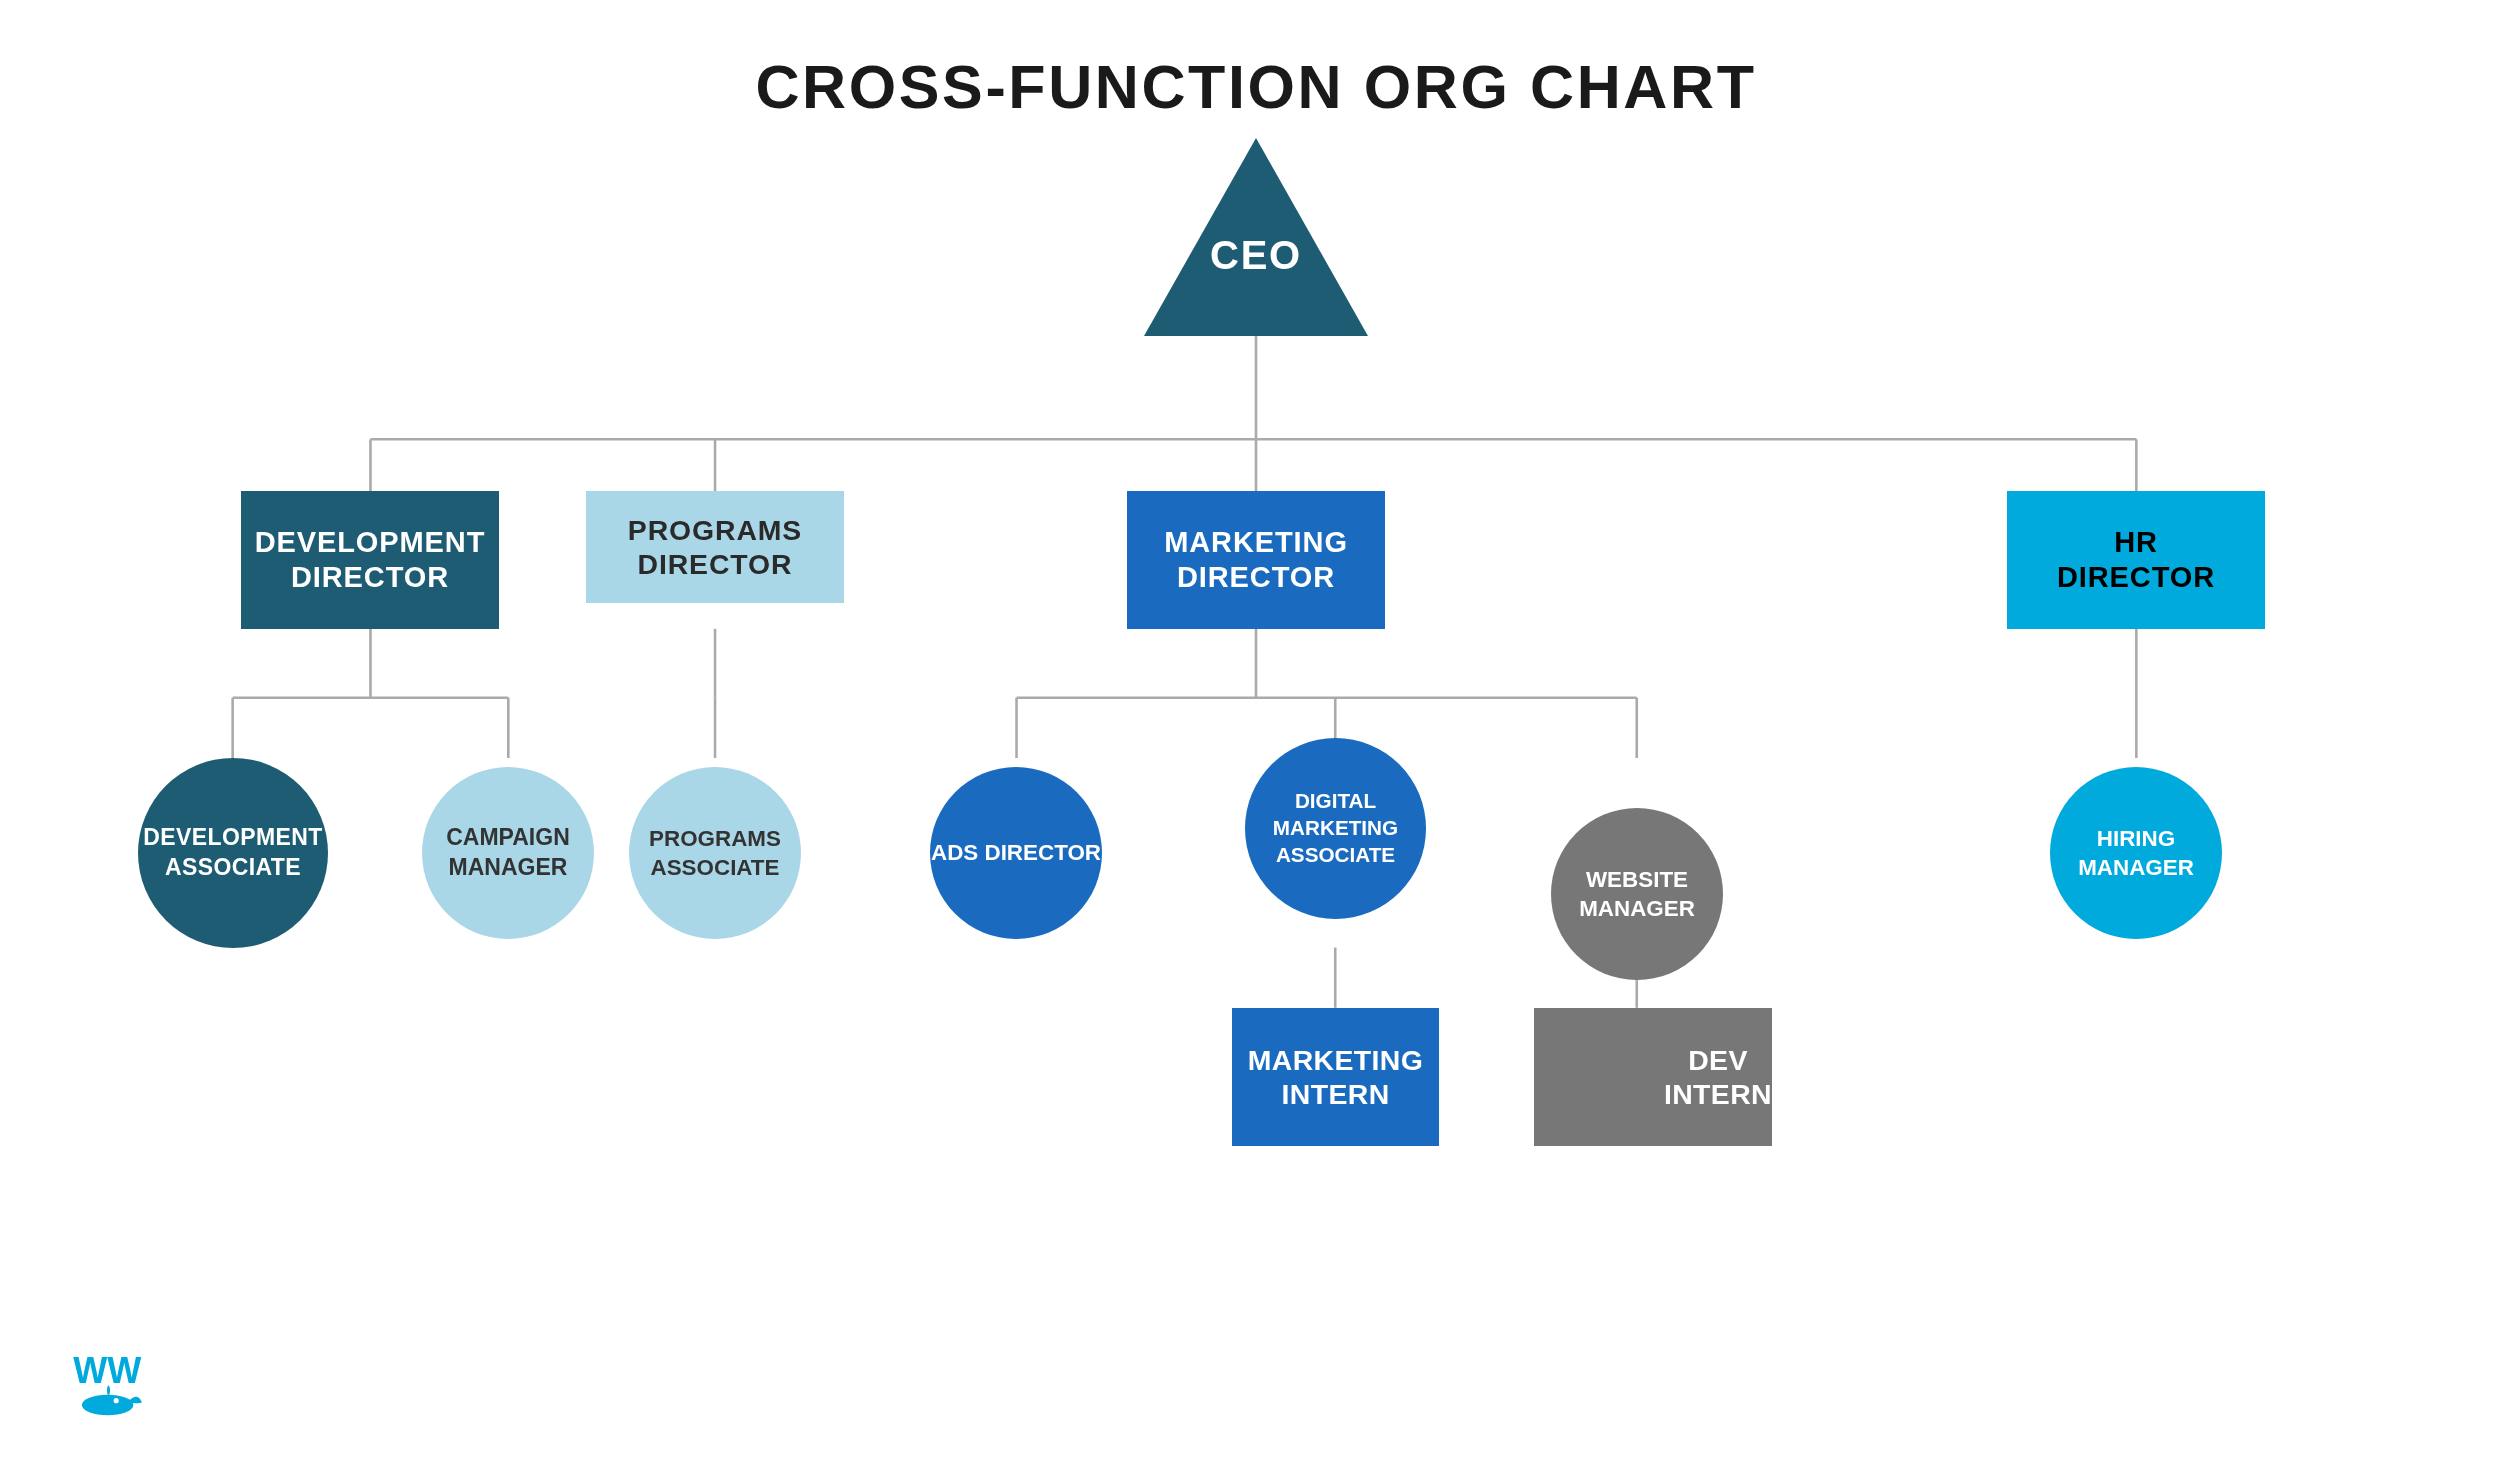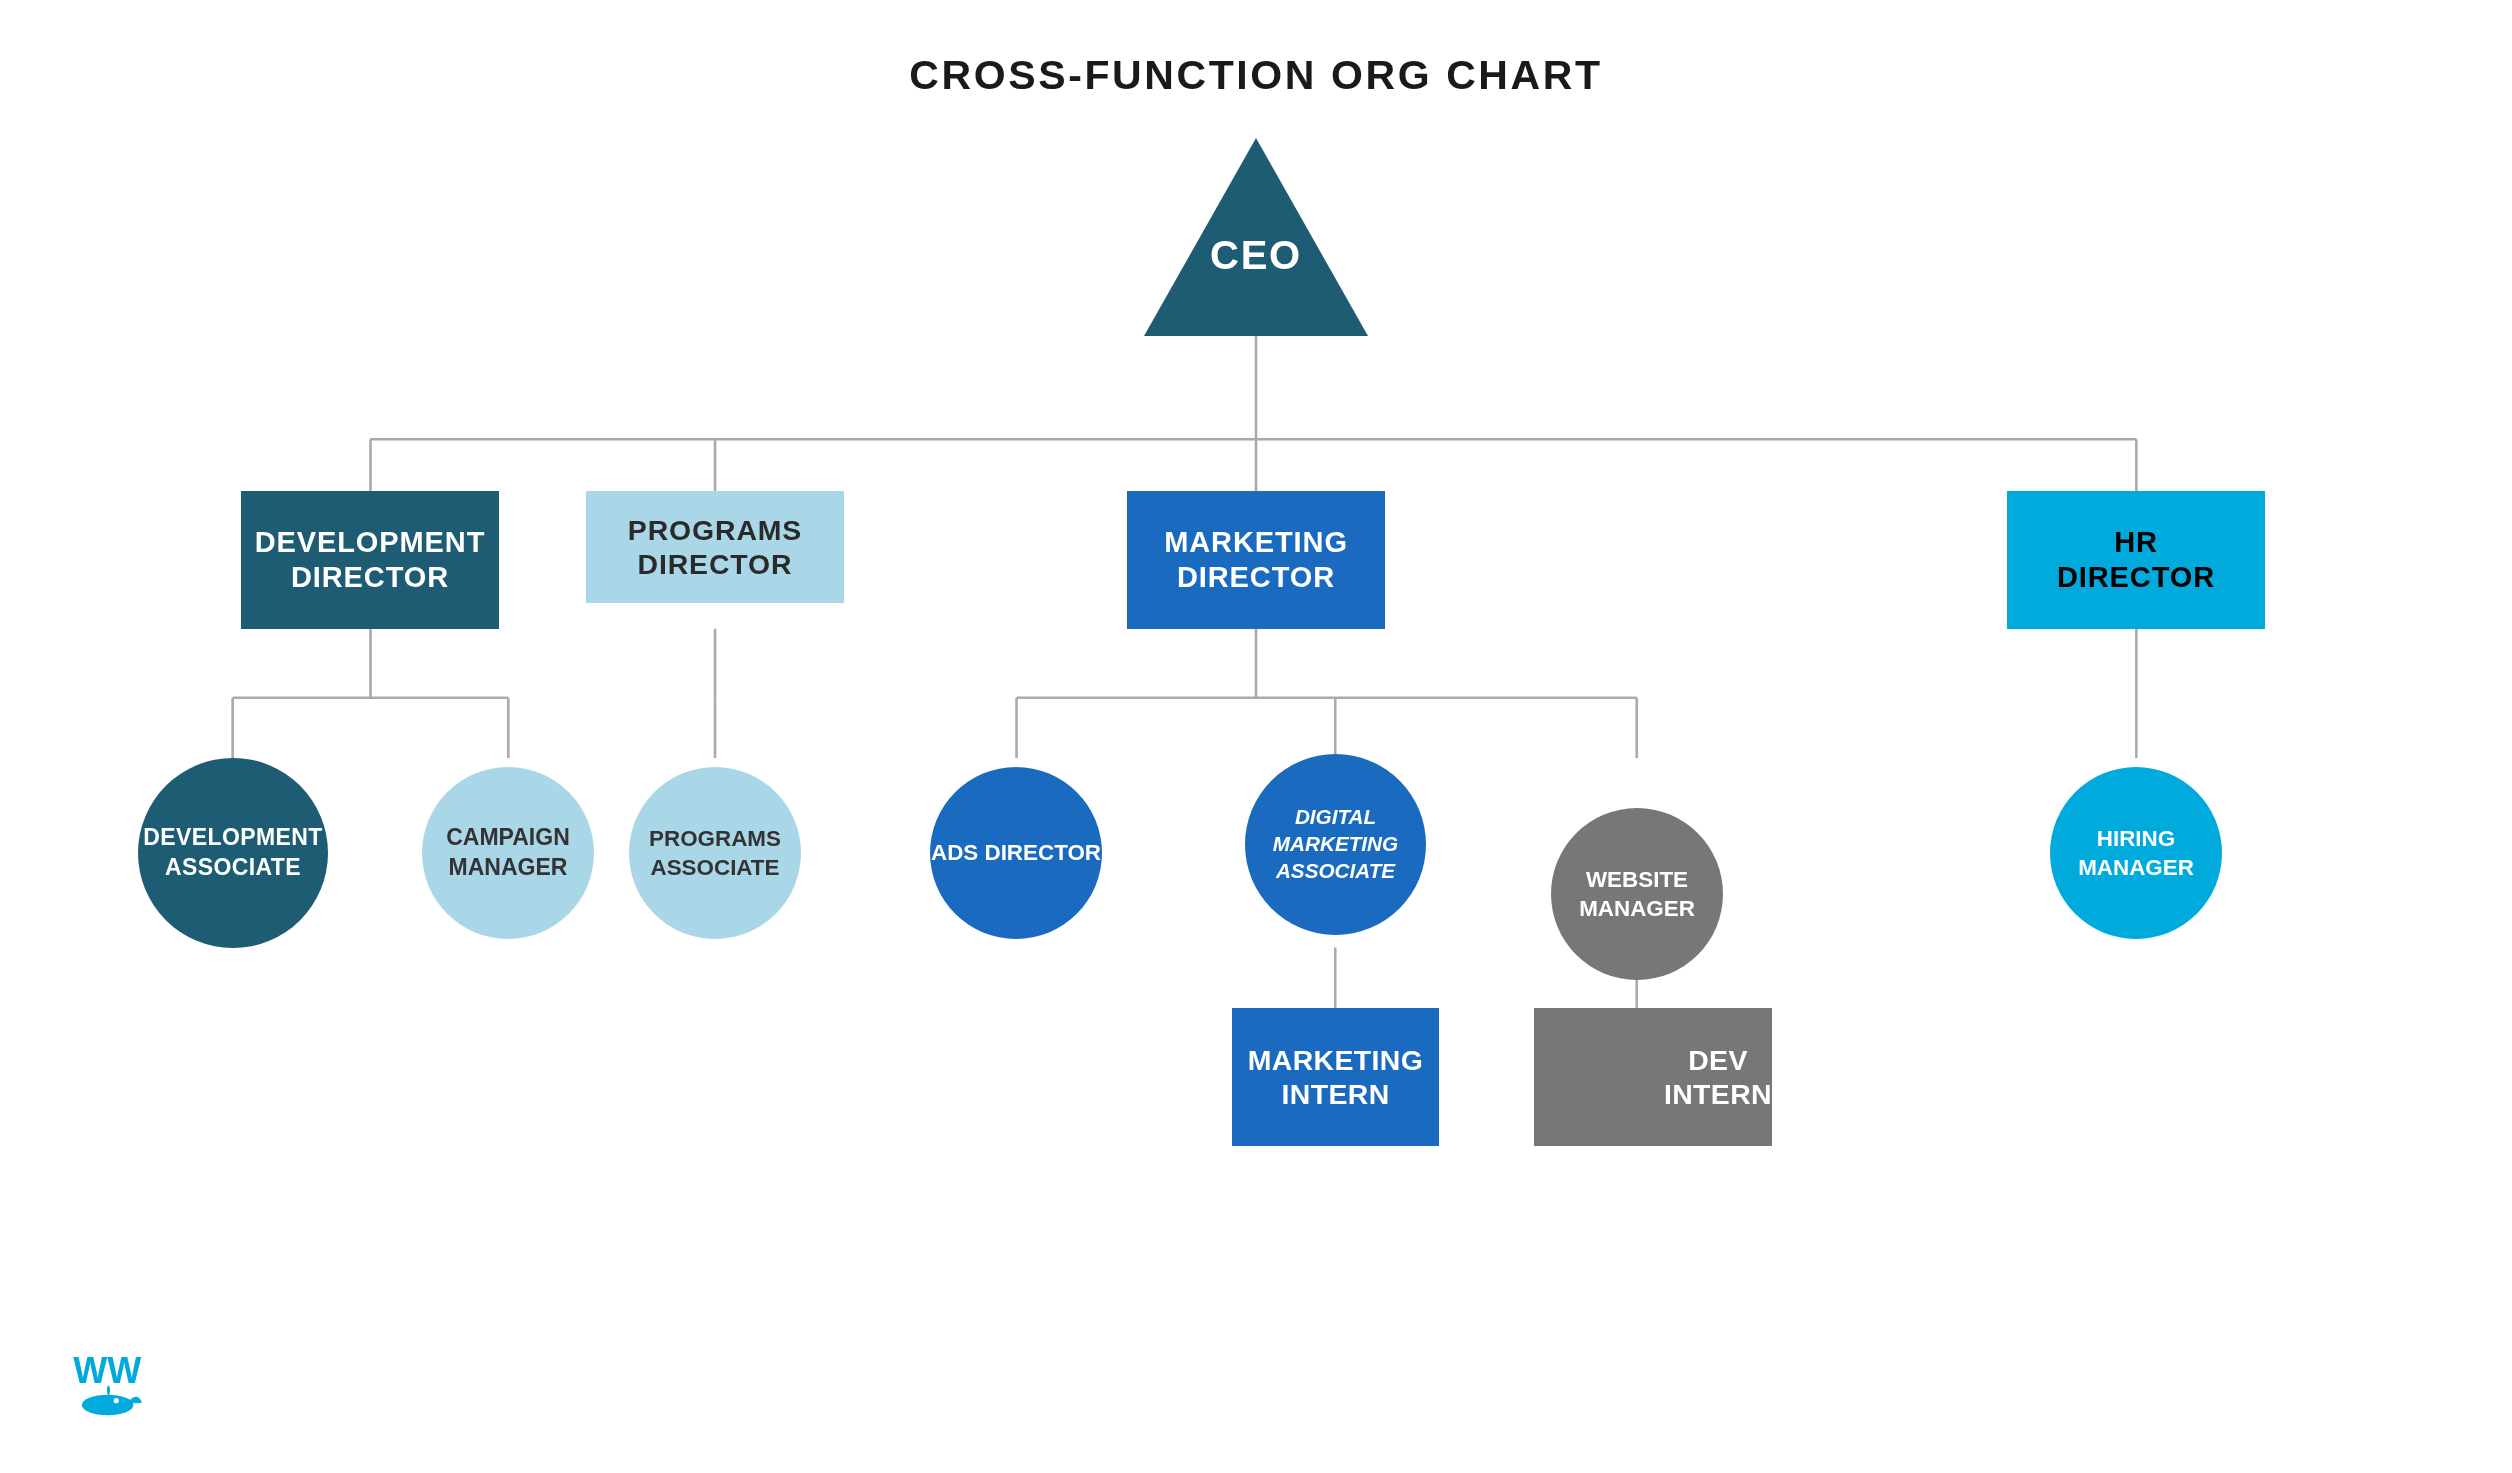--- a/index.html
+++ b/index.html
@@ -8,21 +8,21 @@
       background: #ffffff;
       font-family: 'Arial Black', 'Arial Bold', Arial, sans-serif;
       width: 2512px;
       height: 1473px;
       overflow: hidden;
       position: relative;
     }
 
     .page-title {
       text-align: center;
-      font-size: 41px;
+      font-size: 61px;
       font-weight: 900;
       color: #1a1a1a;
       padding-top: 52px;
       letter-spacing: 2.6px;
     }
 
     
     .connector-svg {
       position: absolute;
       top: 0;
@@ -152,21 +152,21 @@
     <span style="color:#333; font-size:22.4px; font-weight:900; line-height:1.3;">PROGRAMS<br>ASSOCIATE</span>
   </div>
 </div>
 
 <div class="node" style="top:767px; left:930px;">
   <div style="width:172px; height:172px; border-radius:50%; background:#1a6bbf; display:flex; align-items:center; justify-content:center; text-align:center;">
     <span style="color:white; font-size:22.4px; font-weight:900; line-height:1.3;">ADS DIRECTOR</span>
   </div>
 </div>
 
-<div class="node" style="top:754px; left:1245px;font-style:italic;">
+<div class="node" style="top:738px; left:1245px;">
   <div style="width:181px; height:181px; border-radius:50%; background:#1a6bbf; display:flex; align-items:center; justify-content:center; text-align:center;">
     <span style="color:white; font-size:20.7px; font-weight:900; line-height:1.3;">DIGITAL<br>MARKETING<br>ASSOCIATE</span>
   </div>
 </div>
 
 <div class="node" style="top:808px; left:1551px;">
   <div style="width:172px; height:172px; border-radius:50%; background:#777777; display:flex; align-items:center; justify-content:center; text-align:center;">
     <span style="color:white; font-size:22.4px; font-weight:900; line-height:1.3;">WEBSITE<br>MANAGER</span>
   </div>
 </div>

